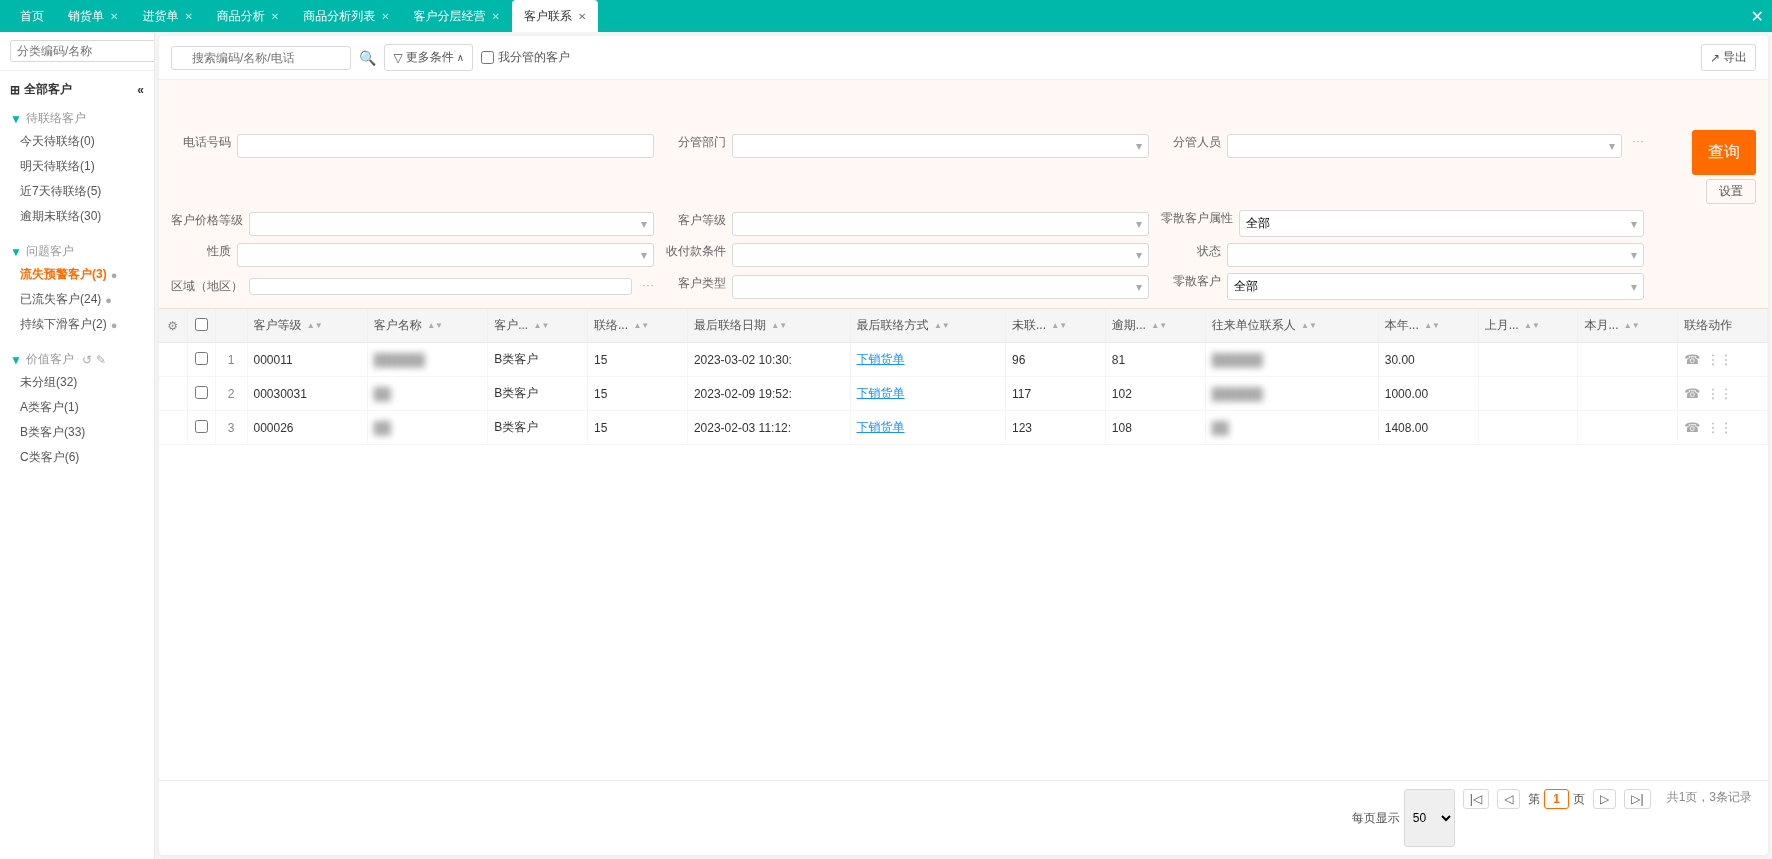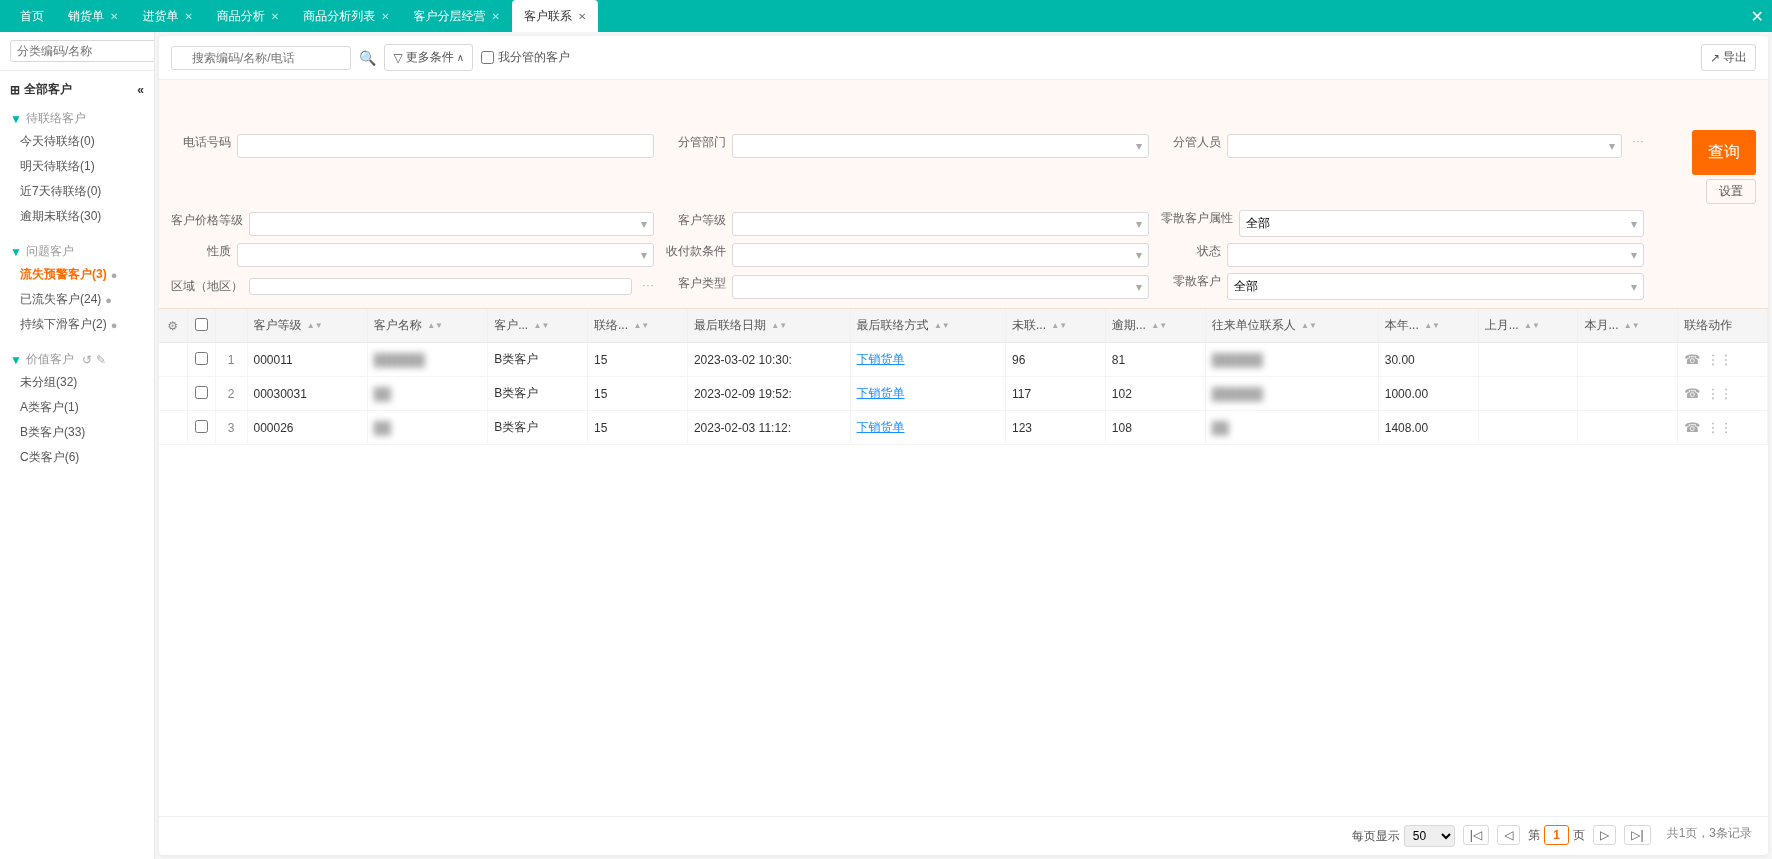--- a/index.html
+++ b/index.html
@@ -345,21 +345,21 @@
     }
     .pagination .per-page {
       display: flex;
       align-items: center;
       gap: 4px;
       color: #555;
     }
     .pagination .per-page select {
       border: 1px solid #d9d9d9;
       border-radius: 3px;
-      padding: 2px 4px;
+      padding: 20px 4px;
       font-size: 12px;
     }
     .pagination .nav-btn {
       border: 1px solid #d9d9d9;
       background: #fff;
       border-radius: 3px;
       padding: 2px 6px;
       cursor: pointer;
       color: #555;
     }
@@ -446,21 +446,21 @@
         <span class="arrow">▼</span>
         <span>待联络客户</span>
       </div>
       <div class="sidebar-item">
         <span>今天待联络(0)</span>
       </div>
       <div class="sidebar-item">
         <span>明天待联络(1)</span>
       </div>
       <div class="sidebar-item">
-        <span>近7天待联络(0)</span>
+        <span>近7天待联络(5)</span>
       </div>
       <div class="sidebar-item">
         <span>逾期未联络(30)</span>
       </div>
 
       <div class="sidebar-section-title sidebar-section-2">
         <span class="arrow">▼</span>
         <span>问题客户</span>
       </div>
       <div class="sidebar-item active">

